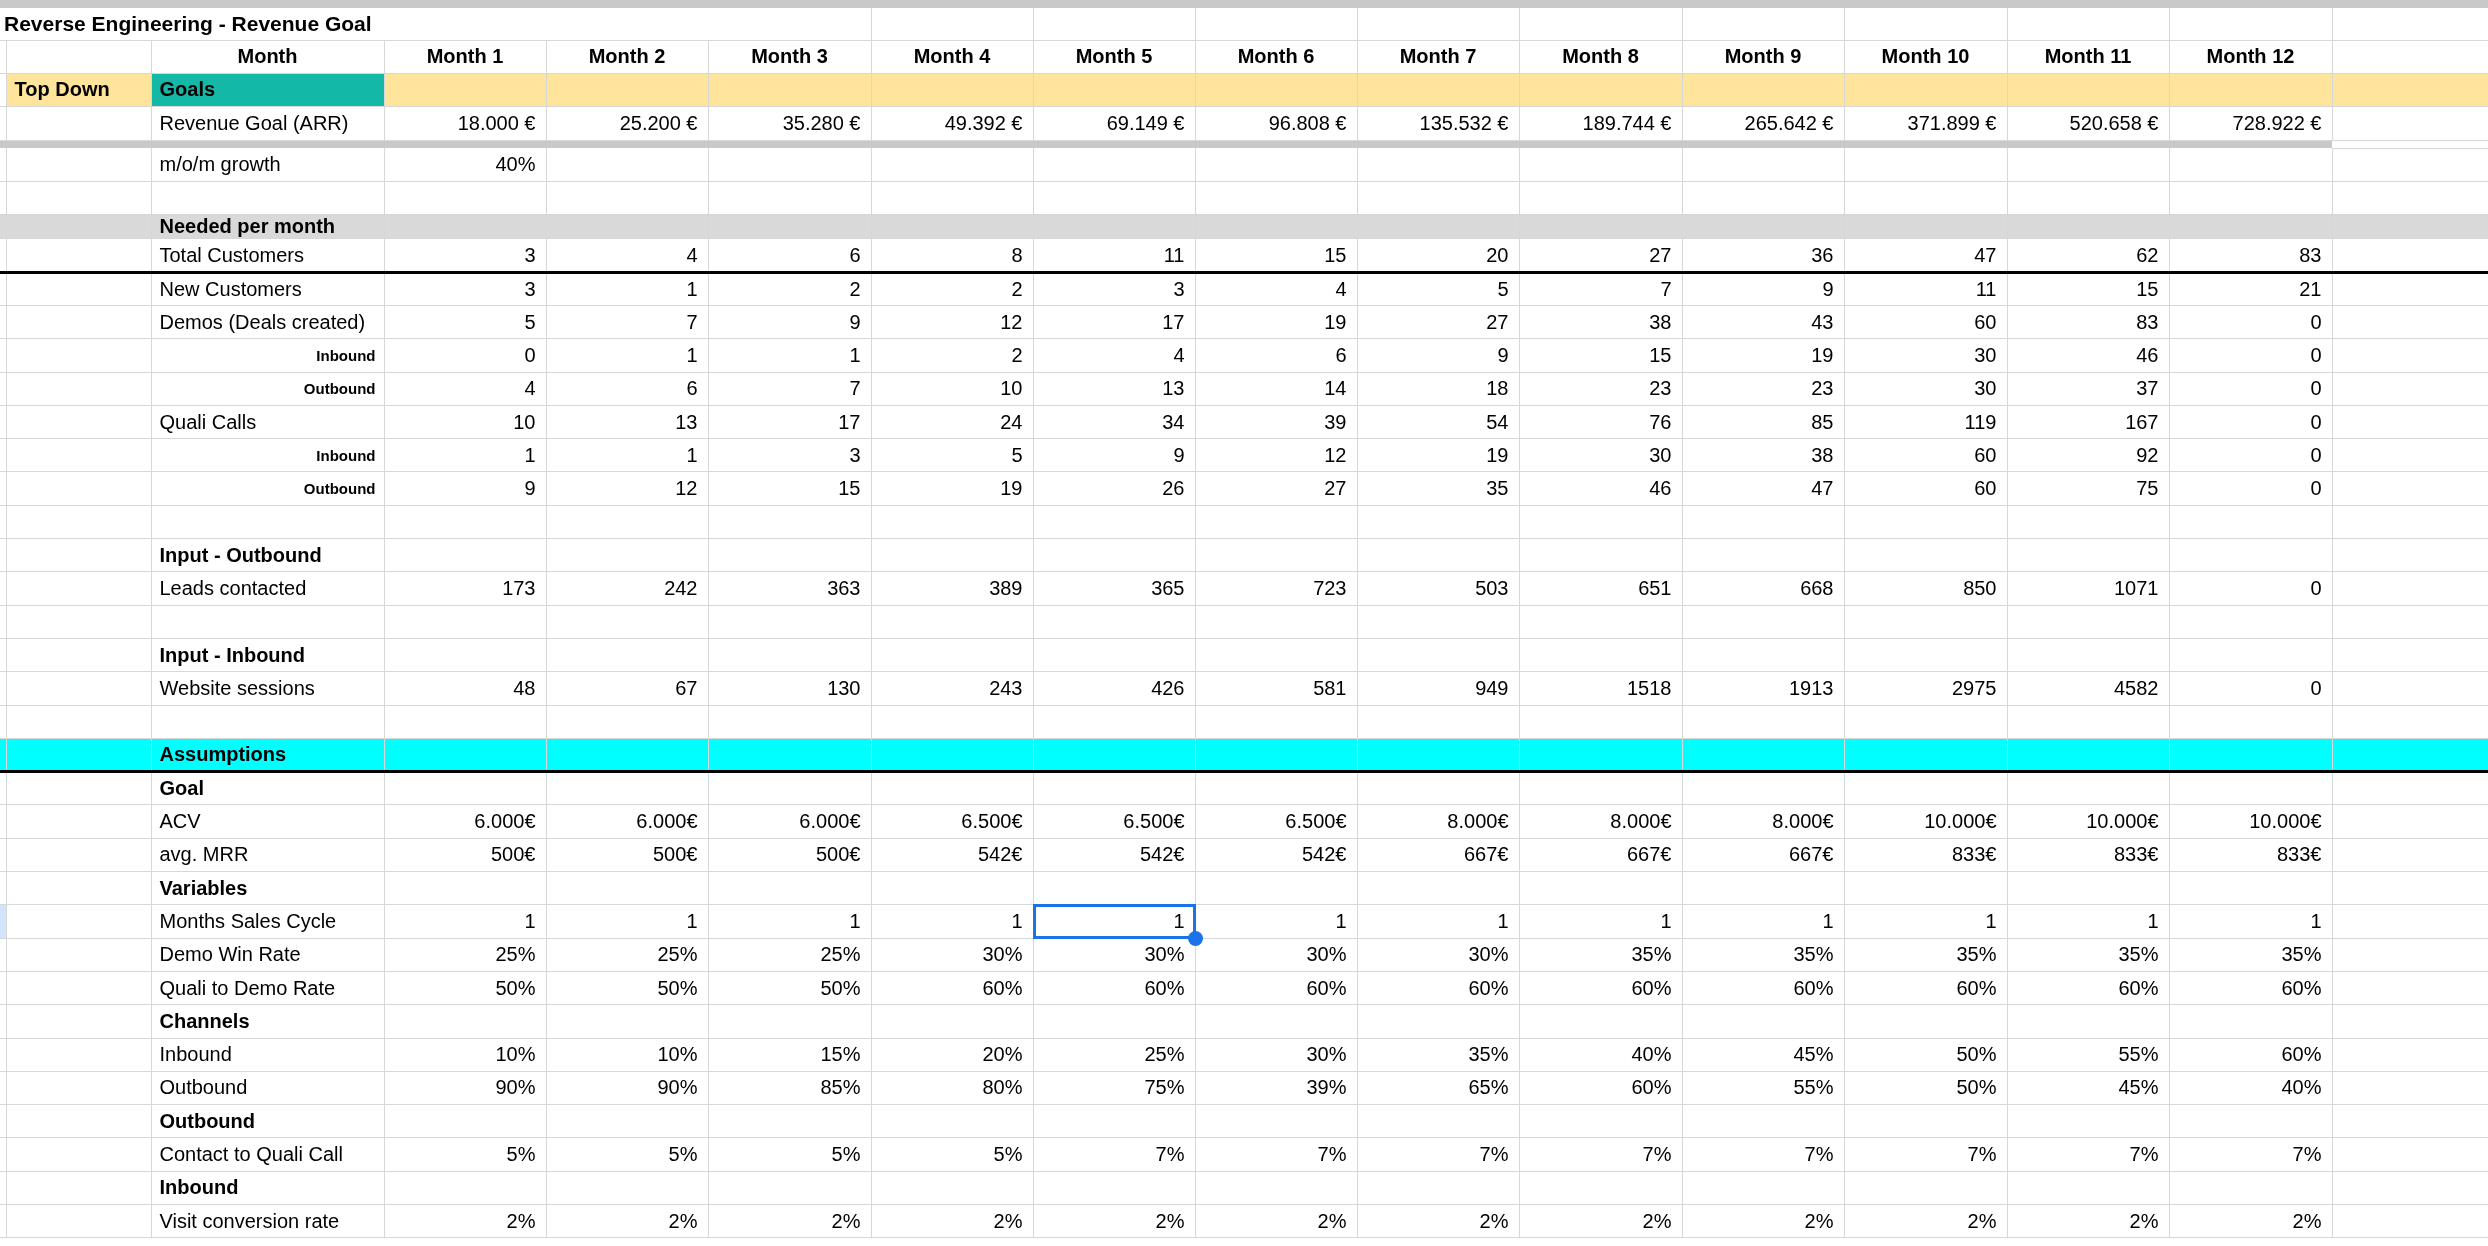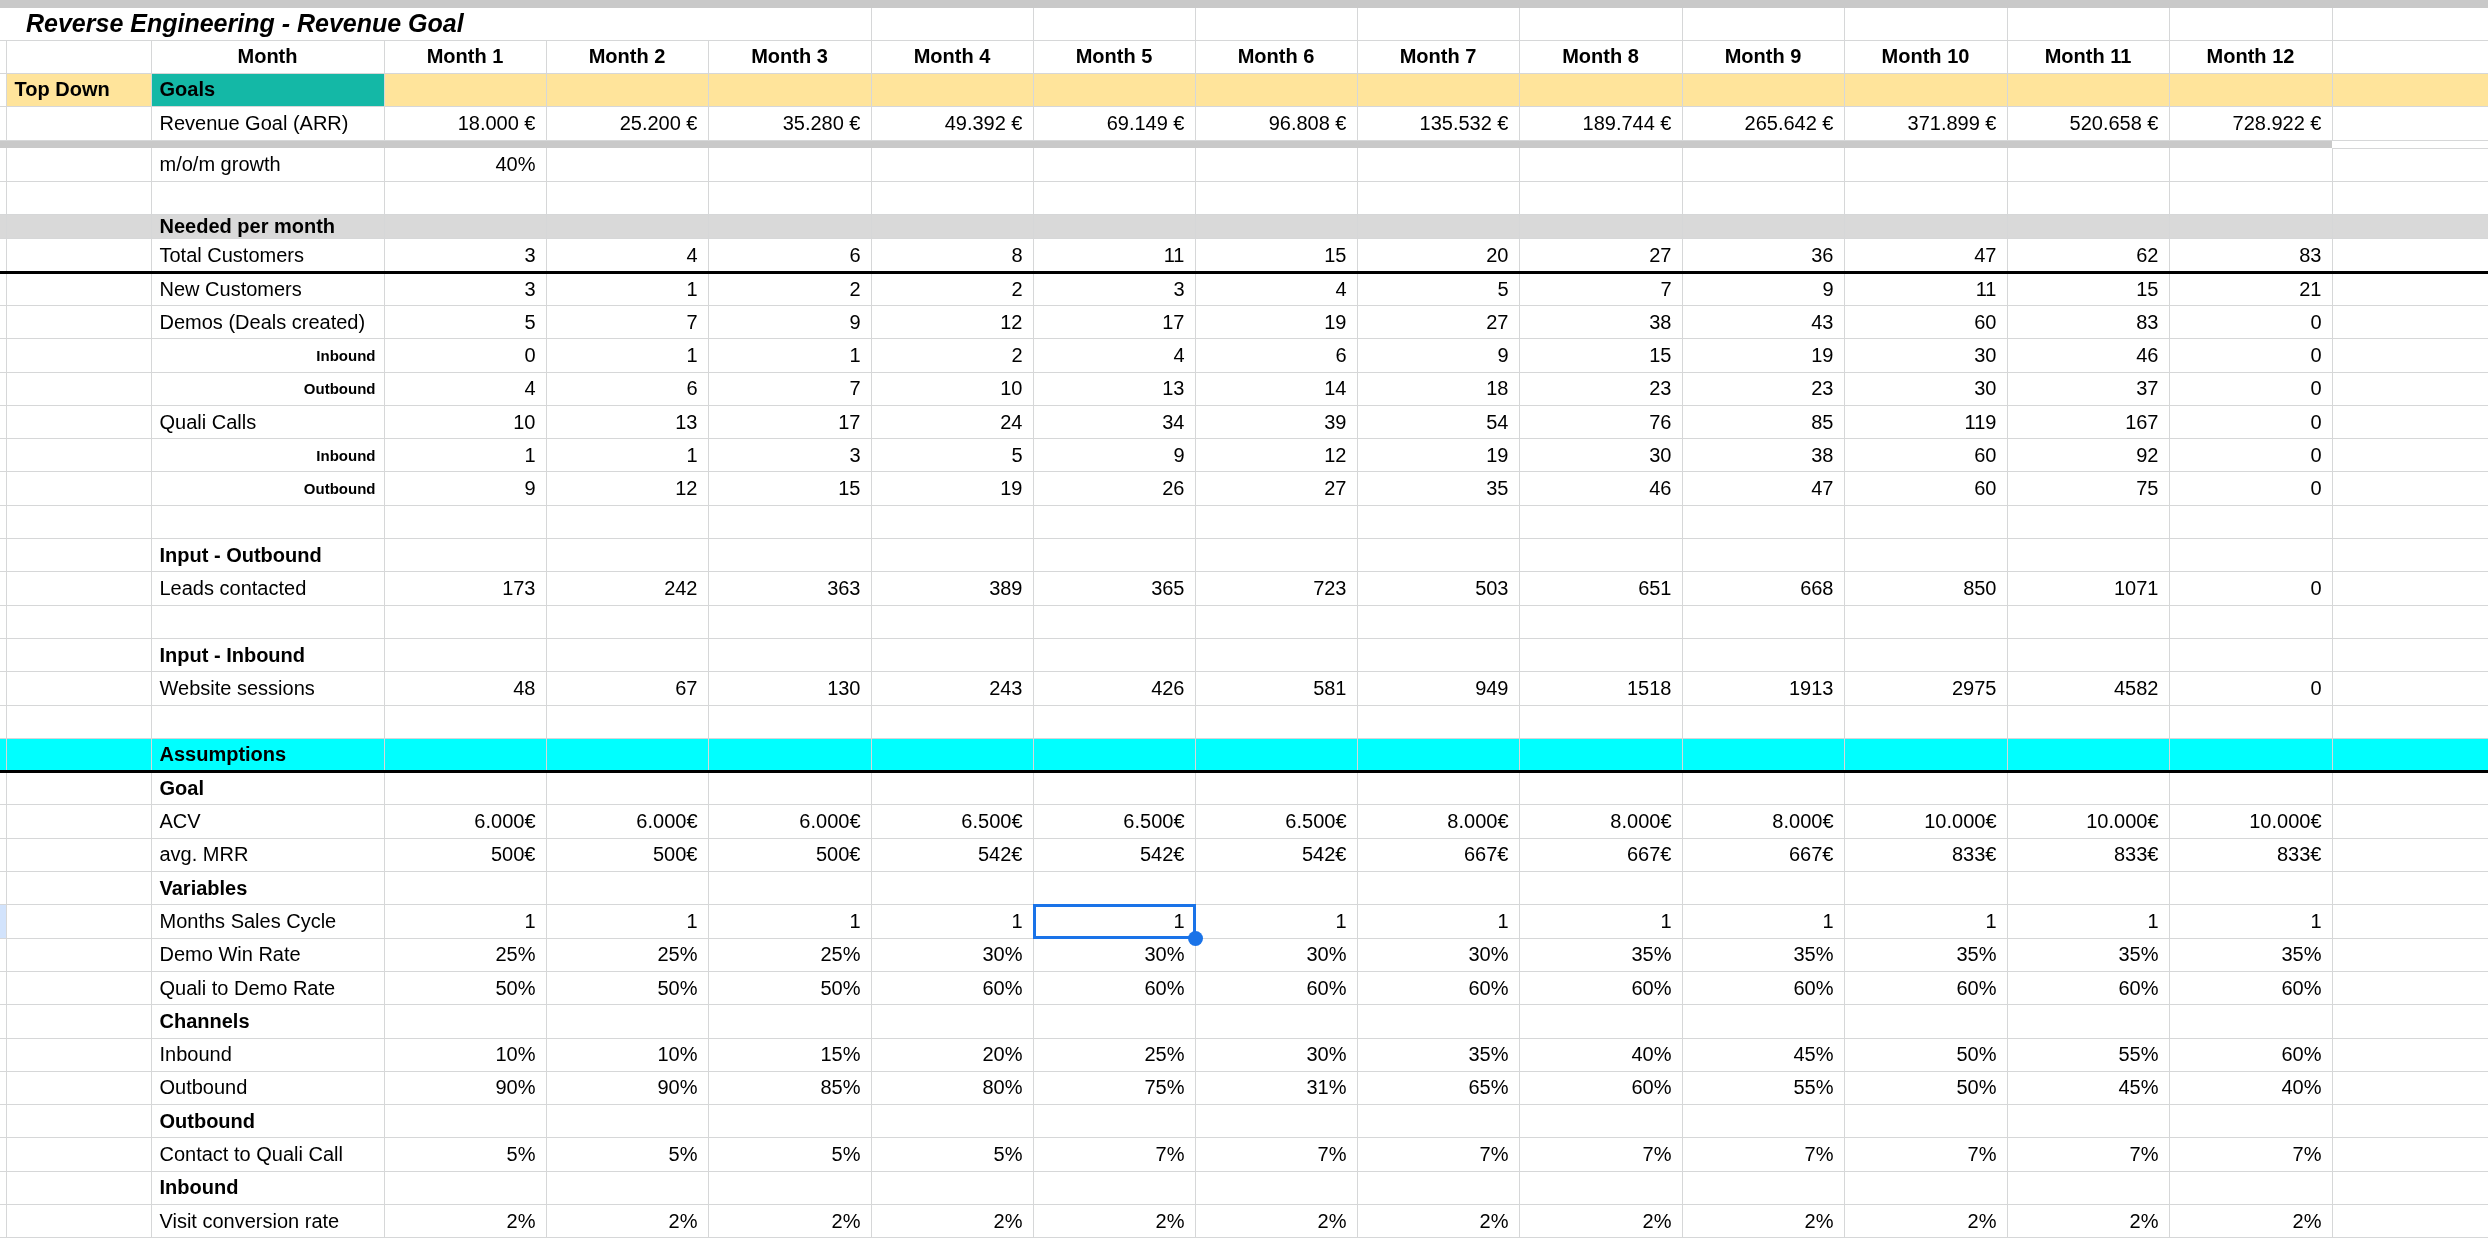--- a/index.html
+++ b/index.html
@@ -8,21 +8,21 @@
   table{border-collapse:collapse;table-layout:fixed;width:2488px;}
   td{margin:0;box-sizing:border-box;vertical-align:middle;}
   td.t{border-right:1px solid #d6d7d8;border-bottom:1px solid #d6d7d8;
        font-size:20px;white-space:nowrap;overflow:hidden;padding:0 10px 0 8px;}
   td.num{text-align:right;}
   td.lbl{text-align:left;}
   td.bold{font-weight:bold;}
   td.hdr{font-weight:bold;text-align:center;padding:0 4px;}
   td.sub{font-size:15px;font-weight:bold;text-align:right;padding-right:8px;}
   td.sliver{padding:0;}
-  td.title-cell{font-size:25px;font-weight:bold;padding-left:26px;font-style:italic;}
+  td.title-cell{font-size:21px;font-weight:bold;padding-left:4px;}
   tr.bb-black td{border-bottom:3px solid #000;}
   tr.stripe td, tr.divider td.gray{border:none;}
   td.sel{position:relative;overflow:visible;}
   .sel-ring{position:absolute;left:-1px;top:-1px;right:-1px;bottom:-1px;
             border:3px solid #1a73e8;pointer-events:none;z-index:2;}
   .sel-dot{position:absolute;right:-8px;bottom:-8px;width:15px;height:15px;
            border-radius:50%;background:#1a73e8;z-index:3;}
 </style>
 </head>
 <body>
@@ -628,21 +628,21 @@
         </tr>
         <tr style="height: 33.3px;">
           <td class="t sliver"></td>
           <td class="t lbl bold"></td>
           <td class="t lbl">Outbound</td>
           <td class="t num">90%</td>
           <td class="t num">90%</td>
           <td class="t num">85%</td>
           <td class="t num">80%</td>
           <td class="t num">75%</td>
-          <td class="t num">31%</td>
+          <td class="t num">39%</td>
           <td class="t num">65%</td>
           <td class="t num">60%</td>
           <td class="t num">55%</td>
           <td class="t num">50%</td>
           <td class="t num">45%</td>
           <td class="t num">40%</td>
           <td class="t"></td>
         </tr>
         <tr style="height: 33.3px;">
           <td class="t sliver"></td>

